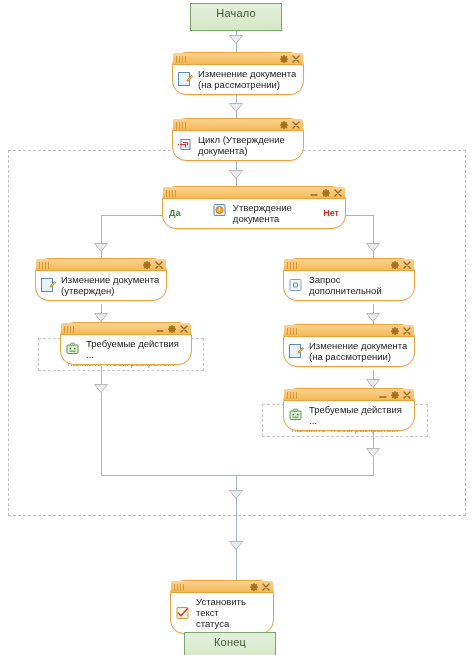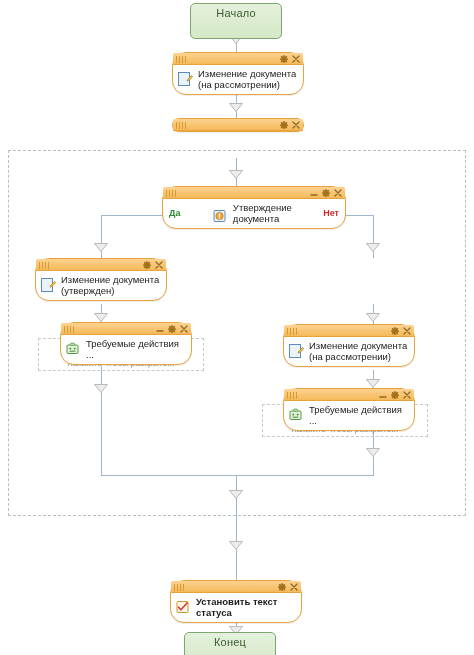--- a/index.html
+++ b/index.html
@@ -16,23 +16,23 @@
     width: 474px;
     height: 655px;
     background: #ffffff;
     overflow: hidden;
   }
 
   
   .terminal {
     position: absolute;
     box-sizing: border-box;
-    height: 36px;
+    height: 28px;
     border: 1px solid #7aa86f;
-    border-radius: 5px;
+    border-radius: 0;
     background: linear-gradient(#e4f0dc, #d4e8c6);
     color: #3d5c33;
     font-size: 11px;
     line-height: 18px;
     text-align: center;
     letter-spacing: 0.2px;
   }
 
   
   .node {
@@ -109,21 +109,21 @@
   .branch-label {
     font-size: 9px;
     line-height: 10px;
     font-weight: bold;
     flex: 0 0 auto;
   }
   .branch-yes { color: #2f8a34; }
   .branch-no  { color: #cc2b2b; }
   .decision-center {
     display: flex;
-    align-items: flex-end;
+    align-items: flex-start;
     gap: 5px;
     flex: 1 1 auto;
     justify-content: center;
   }
 
   
   .collapse-hint {
     position: absolute;
     box-sizing: border-box;
     border: 1px dashed #c9c9c9;
@@ -300,20 +300,32 @@
               <path d="M3.4 0h1.2l.2 1 .8.35.9-.5.85.85-.5.9.35.8 1 .2v1.2l-1 .2-.35.8.5.9-.85.85-.9-.5-.8.35-.2 1H3.4l-.2-1-.8-.35-.9.5L.65 6.7l.5-.9L.8 5l-1-.2V3.6l1-.2.35-.8-.5-.9L1.5.85l.9.5.8-.35z" fill="#9a6a14" opacity="0.85"></path>
             </svg>
         </span>
         <span class="hbtn">
           <svg width="8" height="8" viewBox="0 0 8 8">
               <path d="M1 1l6 6M7 1L1 7" stroke="#8a6a2a" stroke-width="1.3" stroke-linecap="round"></path>
             </svg>
         </span>
       </span>
     </div>
+    <div class="node-body">
+      <span class="node-icon">
+        <svg width="16" height="16" viewBox="0 0 16 16">
+            <rect x="4" y="2.5" width="9" height="10" fill="#eaf3fb" stroke="#5b8db8" stroke-width="1"></rect>
+            <path d="M6 5.5h4.5v2.5" fill="none" stroke="#d23b3b" stroke-width="1.2"></path>
+            <path d="M3 7.5h5.5v3" fill="none" stroke="#d23b3b" stroke-width="1.2"></path>
+            <path d="M2 6.2l-1.4 1.3L2 8.8z" fill="#d23b3b"></path>
+          </svg>
+      </span>
+      <span class="node-label">Цикл (Утверждение
+документа)</span>
+    </div>
   </div>
 
   <div class="node decision" style="left:162px; top:186px; width:184px;">
     <div class="node-head">
       <span class="grip"></span>
       <span class="head-btns">
         <span class="hbtn">
           <svg width="8" height="8" viewBox="0 0 8 8">
               <path d="M1 6h6" stroke="#8a6a2a" stroke-width="1.3" stroke-linecap="round"></path>
             </svg>
@@ -370,20 +382,48 @@
         <svg width="16" height="16" viewBox="0 0 16 16">
             <rect x="1.5" y="1.5" width="11" height="13" fill="#eaf3fb" stroke="#5b8db8" stroke-width="1"></rect>
             <path d="M10.5 8.5l4-4 1.2 1.2-4 4-1.6.4z" fill="#f2c14a" stroke="#b3861c" stroke-width="0.8" stroke-linejoin="round"></path>
           </svg>
       </span>
       <span class="node-label">Изменение документа
 (утвержден)</span>
     </div>
   </div>
 
+  <div class="node" style="left:283px; top:258px; width:132px;">
+    <div class="node-head">
+      <span class="grip"></span>
+      <span class="head-btns">
+        <span class="hbtn">
+          <svg width="8" height="8" viewBox="0 0 8 8">
+              <path d="M4 2.4a1.6 1.6 0 100 3.2 1.6 1.6 0 000-3.2zm0 .9a.7.7 0 110 1.4.7.7 0 010-1.4z" fill="#9a6a14"></path>
+              <path d="M3.4 0h1.2l.2 1 .8.35.9-.5.85.85-.5.9.35.8 1 .2v1.2l-1 .2-.35.8.5.9-.85.85-.9-.5-.8.35-.2 1H3.4l-.2-1-.8-.35-.9.5L.65 6.7l.5-.9L.8 5l-1-.2V3.6l1-.2.35-.8-.5-.9L1.5.85l.9.5.8-.35z" fill="#9a6a14" opacity="0.85"></path>
+            </svg>
+        </span>
+        <span class="hbtn">
+          <svg width="8" height="8" viewBox="0 0 8 8">
+              <path d="M1 1l6 6M7 1L1 7" stroke="#8a6a2a" stroke-width="1.3" stroke-linecap="round"></path>
+            </svg>
+        </span>
+      </span>
+    </div>
+    <div class="node-body">
+      <span class="node-icon">
+        <svg width="16" height="16" viewBox="0 0 16 16">
+            <rect x="2" y="2.5" width="11" height="11" rx="1" fill="#f4f8fc" stroke="#7fa4c4" stroke-width="1"></rect>
+            <rect x="5.5" y="6" width="4" height="4" rx="0.6" fill="#ffffff" stroke="#5b8db8" stroke-width="1"></rect>
+          </svg>
+      </span>
+      <span class="node-label">Запрос
+дополнительной</span>
+    </div>
+  </div>
 
   <div class="collapse-hint" style="left:38px; top:338px; width:166px; height:33px;">
     <span>нажмите чтобы раскрыть...</span>
   </div>
 
   <div class="node" style="left:60px; top:322px; width:132px;">
     <div class="node-head">
       <span class="grip"></span>
       <span class="head-btns">
         <span class="hbtn">
@@ -482,21 +522,21 @@
             <circle cx="5.3" cy="7.6" r="0.9" fill="#3f7a30"></circle>
             <circle cx="9.7" cy="7.6" r="0.9" fill="#3f7a30"></circle>
             <path d="M5 10.2h5" stroke="#3f7a30" stroke-width="0.9" stroke-linecap="round"></path>
           </svg>
       </span>
       <span class="node-label">Требуемые действия
 ...</span>
     </div>
   </div>
 
-  <div class="node" style="left:170px; top:580px; width:132px;font-weight:bold;">
+  <div class="node" style="left:170px; top:580px; width:104px;">
     <div class="node-head">
       <span class="grip"></span>
       <span class="head-btns">
         <span class="hbtn">
           <svg width="8" height="8" viewBox="0 0 8 8">
               <path d="M4 2.4a1.6 1.6 0 100 3.2 1.6 1.6 0 000-3.2zm0 .9a.7.7 0 110 1.4.7.7 0 010-1.4z" fill="#9a6a14"></path>
               <path d="M3.4 0h1.2l.2 1 .8.35.9-.5.85.85-.5.9.35.8 1 .2v1.2l-1 .2-.35.8.5.9-.85.85-.9-.5-.8.35-.2 1H3.4l-.2-1-.8-.35-.9.5L.65 6.7l.5-.9L.8 5l-1-.2V3.6l1-.2.35-.8-.5-.9L1.5.85l.9.5.8-.35z" fill="#9a6a14" opacity="0.85"></path>
             </svg>
         </span>
         <span class="hbtn">

